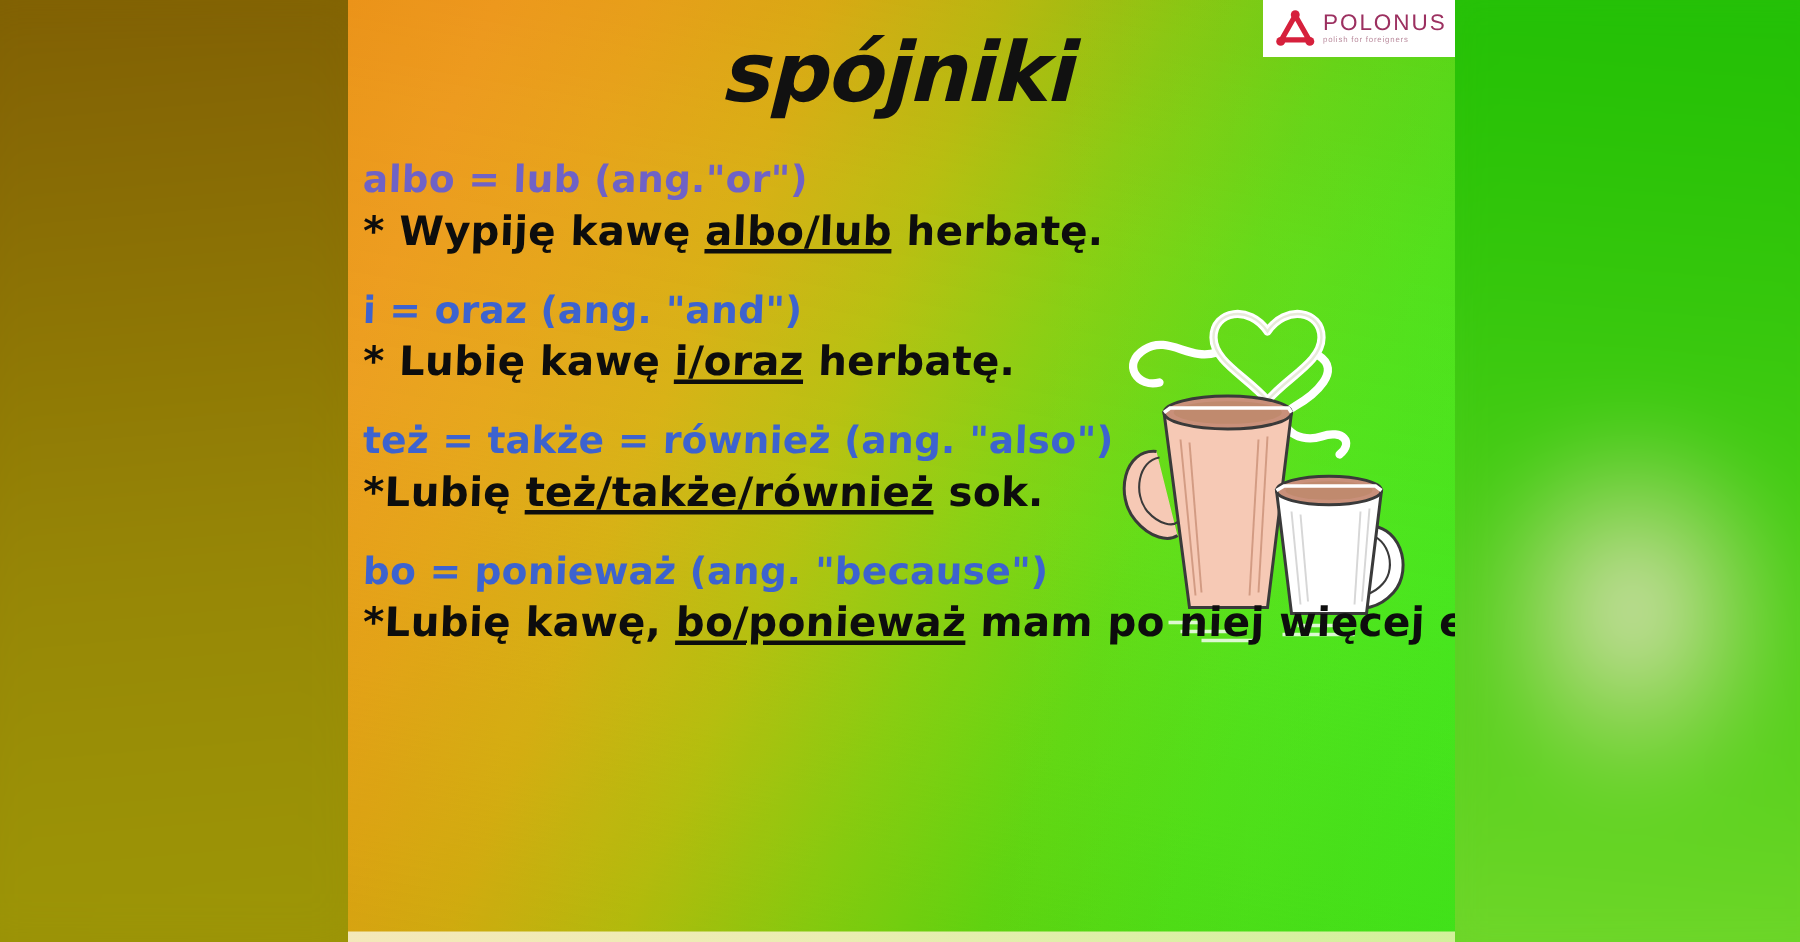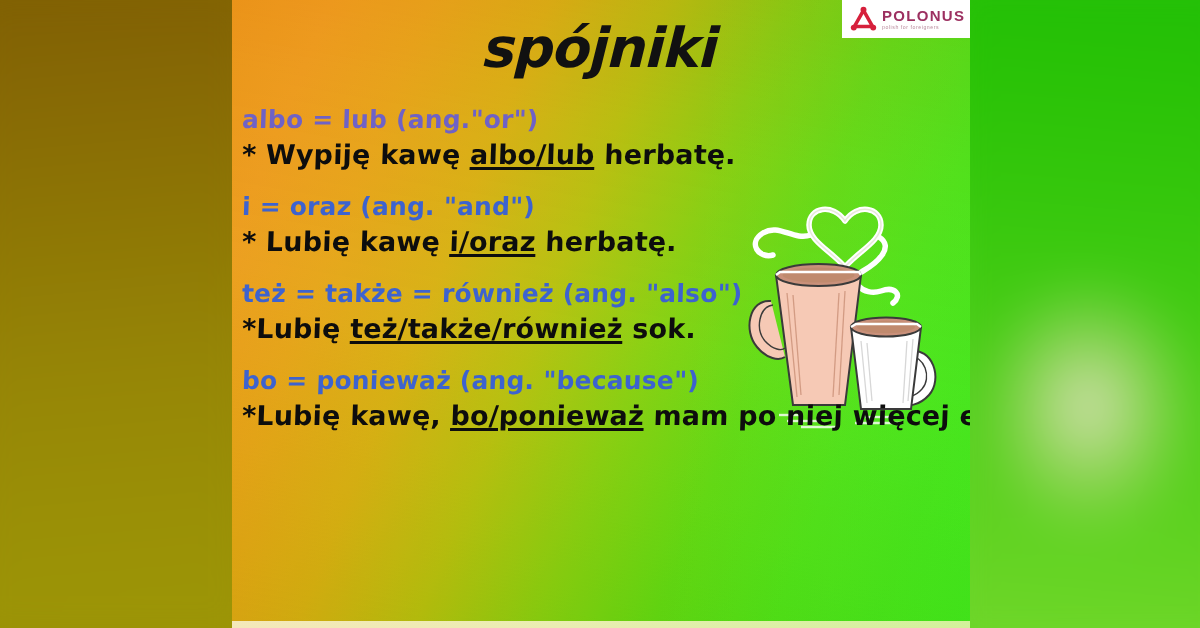--- a/index.html
+++ b/index.html
@@ -145,21 +145,21 @@
     padding: 0 6px 0 8px;
     box-sizing: border-box;
     z-index: 8;
   }
   .logo-mark { flex: 0 0 auto; width: 27px; height: 27px; display:block; }
   .logo-text { display: flex; flex-direction: column; justify-content: center; line-height: 1; }
   .logo-word {
     font-family: "Liberation Sans", sans-serif;
     font-size: 15px;
     letter-spacing: 1.3px;
-    font-weight: 700;
+    font-weight: 400;
     color: #9c3060;
   }
   .logo-tag {
     font-family: "Liberation Sans", sans-serif;
     font-size: 5.2px;
     letter-spacing: 0.55px;
     color: #b98a9c;
     margin-top: 2px;
   }
 

